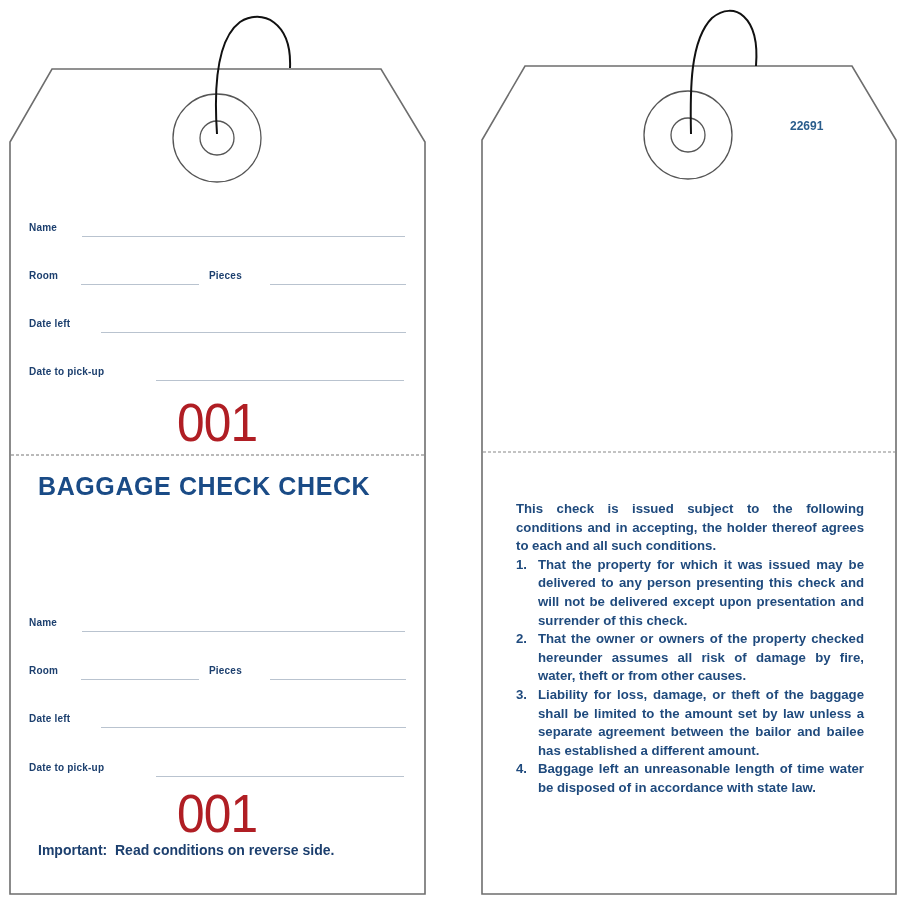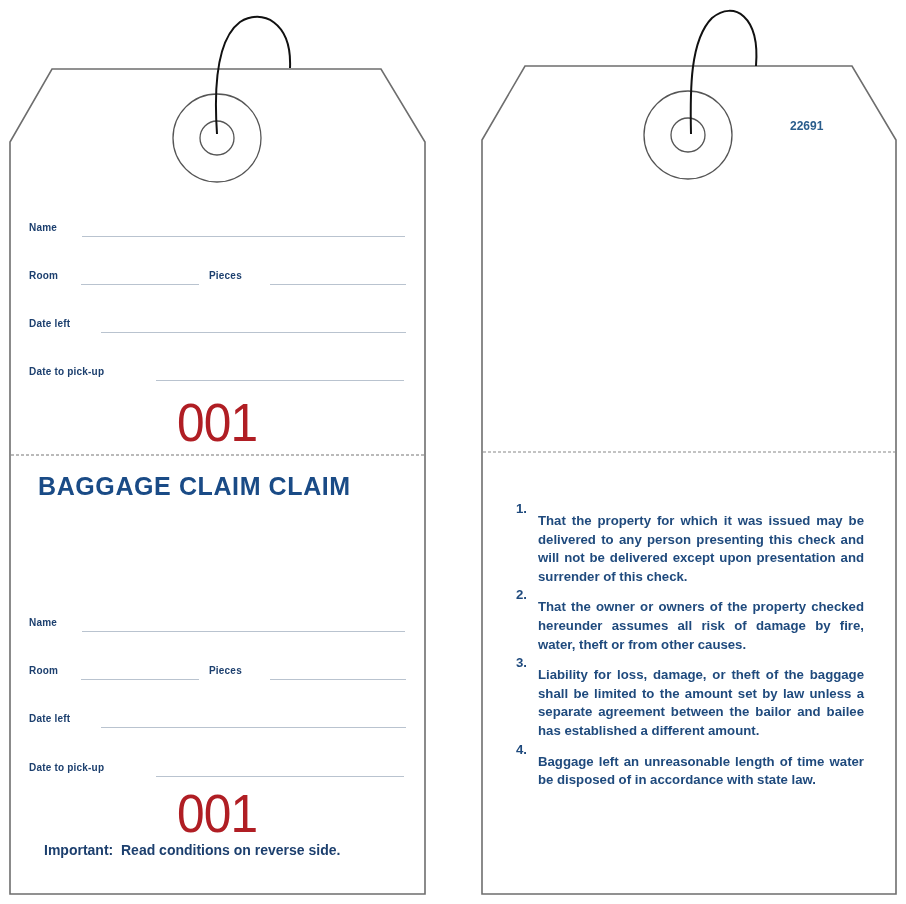--- a/index.html
+++ b/index.html
@@ -8,21 +8,21 @@
   .lbl{position:absolute;color:#1c3f6e;font-size:10px;font-weight:bold;letter-spacing:0.2px;white-space:nowrap;}
   .line{position:absolute;height:0;border-top:1px solid #b9c3cf;}
   .num{position:absolute;color:#b01e24;font-size:54px;font-weight:normal;letter-spacing:-1px;line-height:1;transform:scaleX(0.92);transform-origin:left top;}
   .title{position:absolute;color:#1a4b86;font-size:25px;font-weight:bold;letter-spacing:0.6px;white-space:nowrap;}
   .important{position:absolute;color:#1c3f6e;font-size:14px;font-weight:bold;white-space:pre;}
   .serial{position:absolute;color:#2a5d8c;font-size:12px;font-weight:bold;}
   .cond{position:absolute;left:516px;top:500px;width:348px;color:#1f4a7d;font-size:13.2px;font-weight:bold;line-height:18.6px;text-align:justify;}
   .cond p{margin:0;}
   .cond .item{display:flex;}
   .cond .item .n{width:22px;flex:none;}
-  .cond .item .t{flex:1;text-align:justify;margin-top:12px;}
+  .cond .item .t{flex:1;text-align:justify;}
 </style>
 </head>
 <body>
 
 <svg class="tag-svg" width="906" height="904" viewBox="0 0 906 904">
 
   <path d="M52 69 L381 69 L425 142 L425 894 L10 894 L10 142 Z" fill="#ffffff" stroke="#6e6e6e" stroke-width="1.6"></path>
 
   <circle cx="217" cy="138" r="44" fill="none" stroke="#555" stroke-width="1.3"></circle>
   <circle cx="217" cy="138" r="17" fill="none" stroke="#555" stroke-width="1.3"></circle>
@@ -53,44 +53,45 @@
   <span class="lbl" style="left:29px;top:318px;">Date left</span>
   <div class="line" style="left:101px;top:332px;width:305px;"></div>
 
   <span class="lbl" style="left:29px;top:366px;">Date to pick-up</span>
   <div class="line" style="left:156px;top:380px;width:248px;"></div>
 
   <span class="num" style="left:177px;top:395px;">001</span>
 </div>
 
 <div>
-  <span class="title" style="left:38px;top:472px;">BAGGAGE CLAIM CLAIM</span>
+  <span class="title" style="left:38px;top:472px;">BAGGAGE CHECK CHECK</span>
 
   <span class="lbl" style="left:29px;top:617px;">Name</span>
   <div class="line" style="left:82px;top:631px;width:323px;"></div>
 
   <span class="lbl" style="left:29px;top:665px;">Room</span>
   <div class="line" style="left:81px;top:679px;width:118px;"></div>
   <span class="lbl" style="left:209px;top:665px;">Pieces</span>
   <div class="line" style="left:270px;top:679px;width:136px;"></div>
 
   <span class="lbl" style="left:29px;top:713px;">Date left</span>
   <div class="line" style="left:101px;top:727px;width:305px;"></div>
 
   <span class="lbl" style="left:29px;top:762px;">Date to pick-up</span>
   <div class="line" style="left:156px;top:776px;width:248px;"></div>
 
   <span class="num" style="left:177px;top:786px;">001</span>
 
-  <span class="important" style="left:44px;top:842px;">Important:  Read conditions on reverse side.</span>
+  <span class="important" style="left:38px;top:842px;">Important:  Read conditions on reverse side.</span>
 </div>
 
 <span class="serial" style="left:790px;top:119px;">22691</span>
 
 <div class="cond">
+  <p>This check is issued subject to the following conditions and in accepting, the holder thereof agrees to each and all such conditions.</p>
   <div class="item">
     <span class="n">1.</span>
     <span class="t">That the property for which it was issued may be delivered to any person presenting this check and will not be delivered except upon presentation and surrender of this check.</span>
   </div>
   <div class="item">
     <span class="n">2.</span>
     <span class="t">That the owner or owners of the property checked hereunder assumes all risk of damage by fire, water, theft or from other causes.</span>
   </div>
   <div class="item">
     <span class="n">3.</span>

